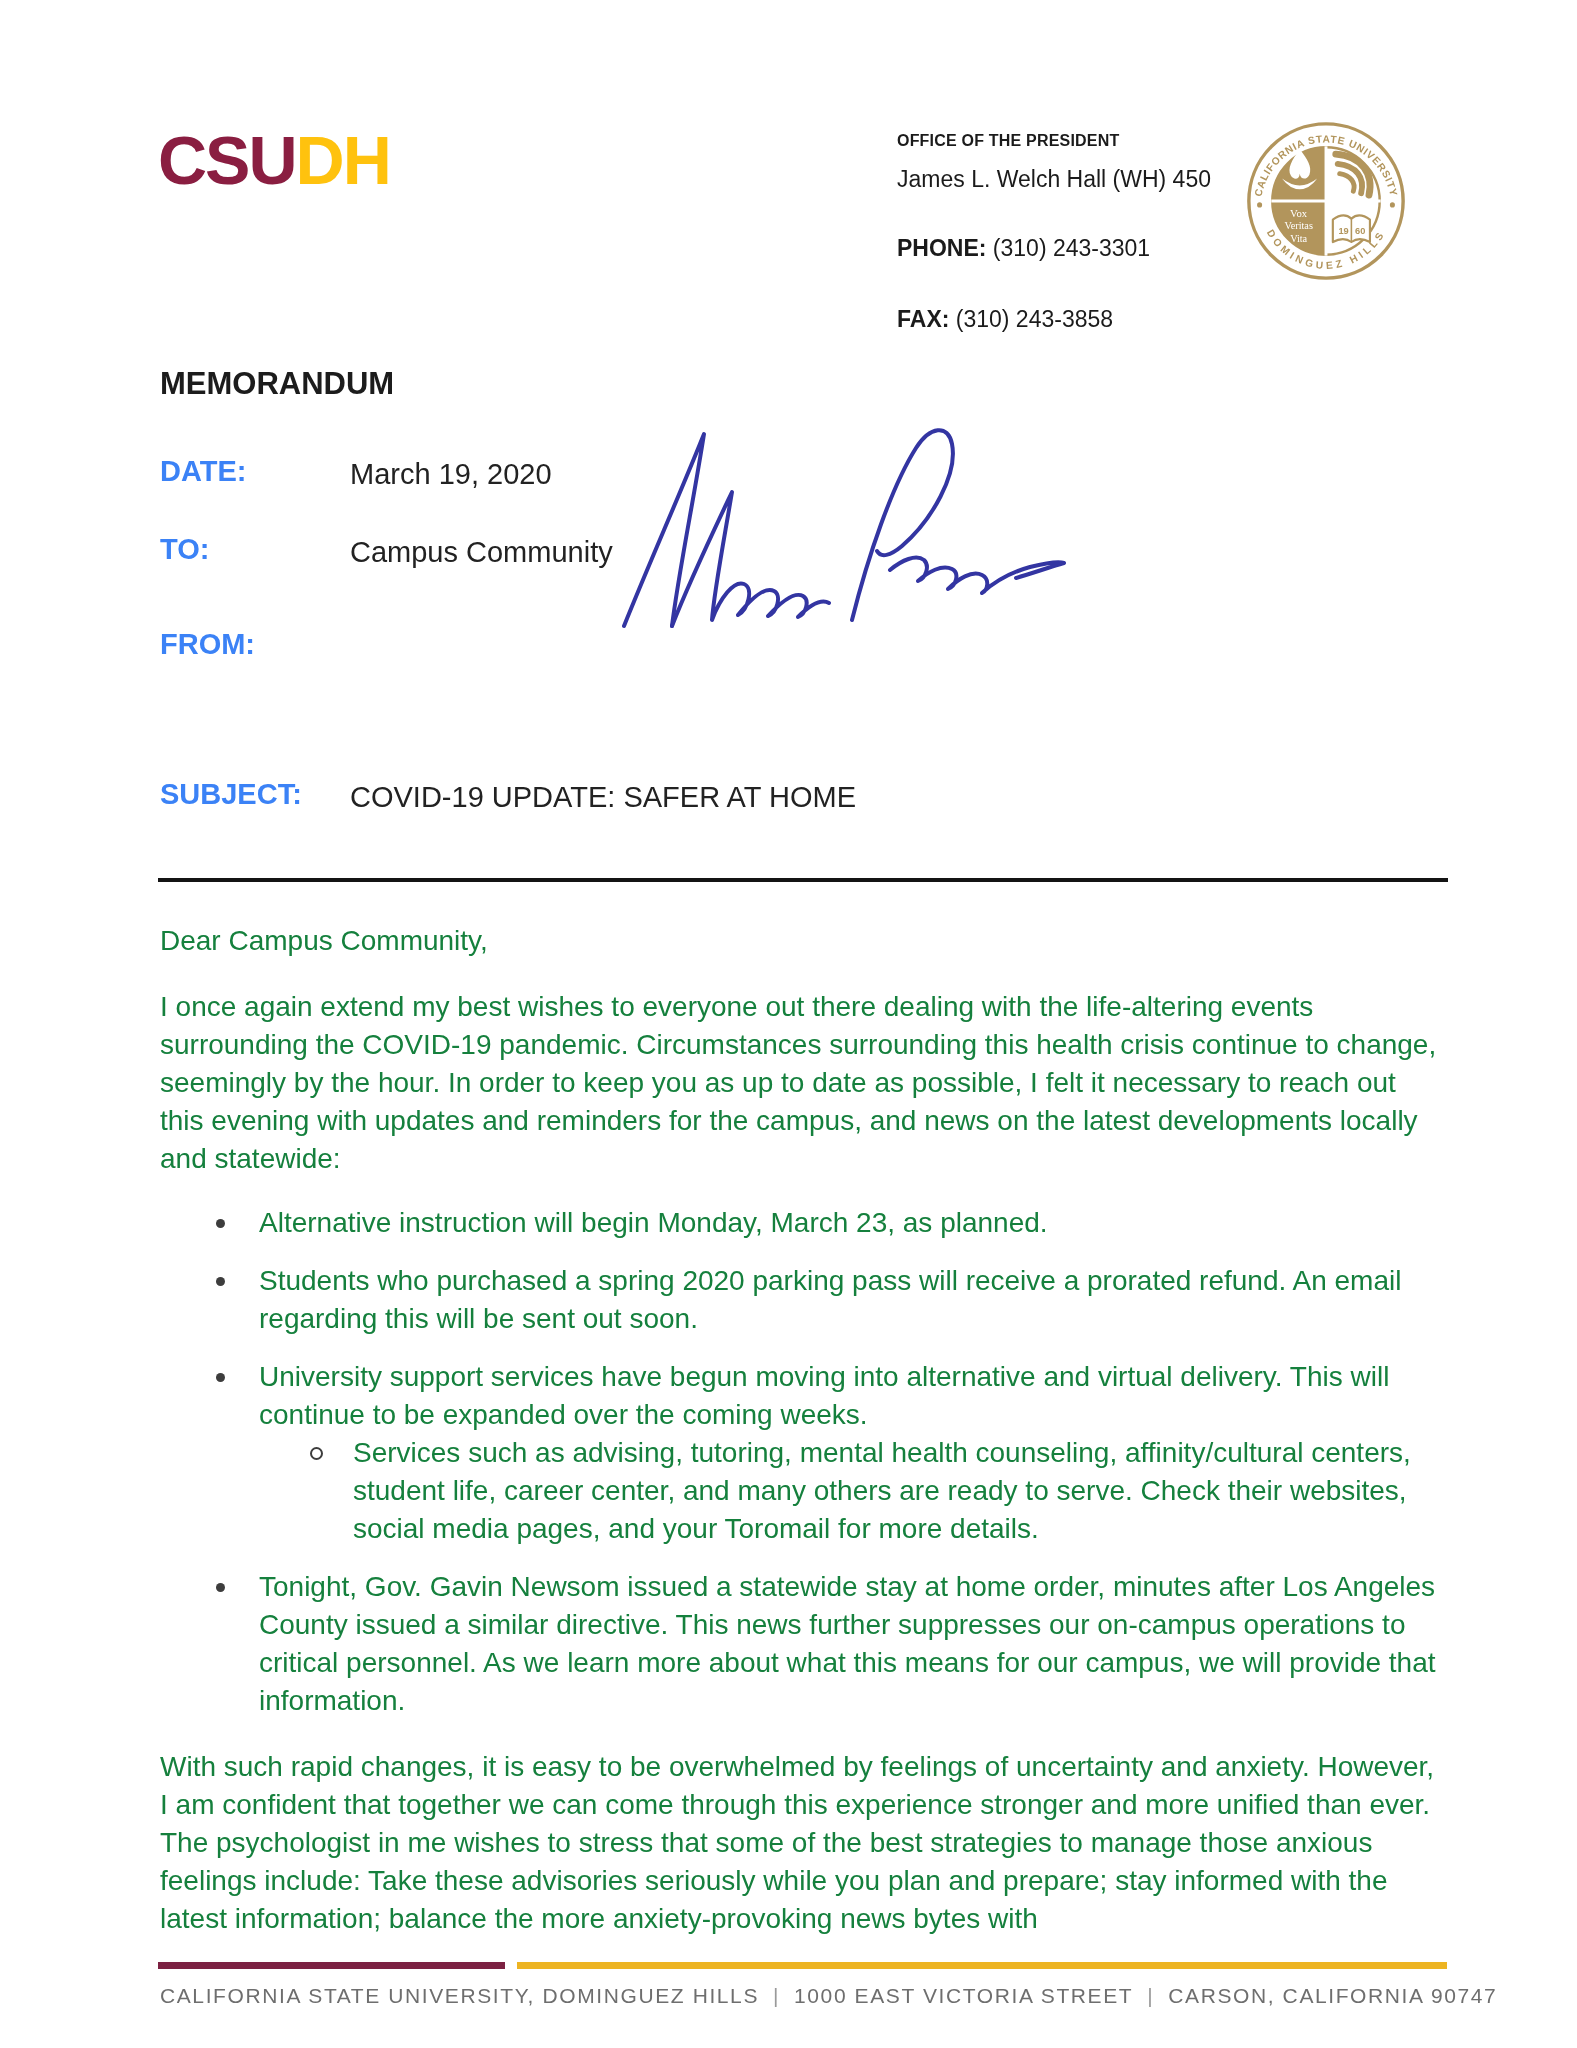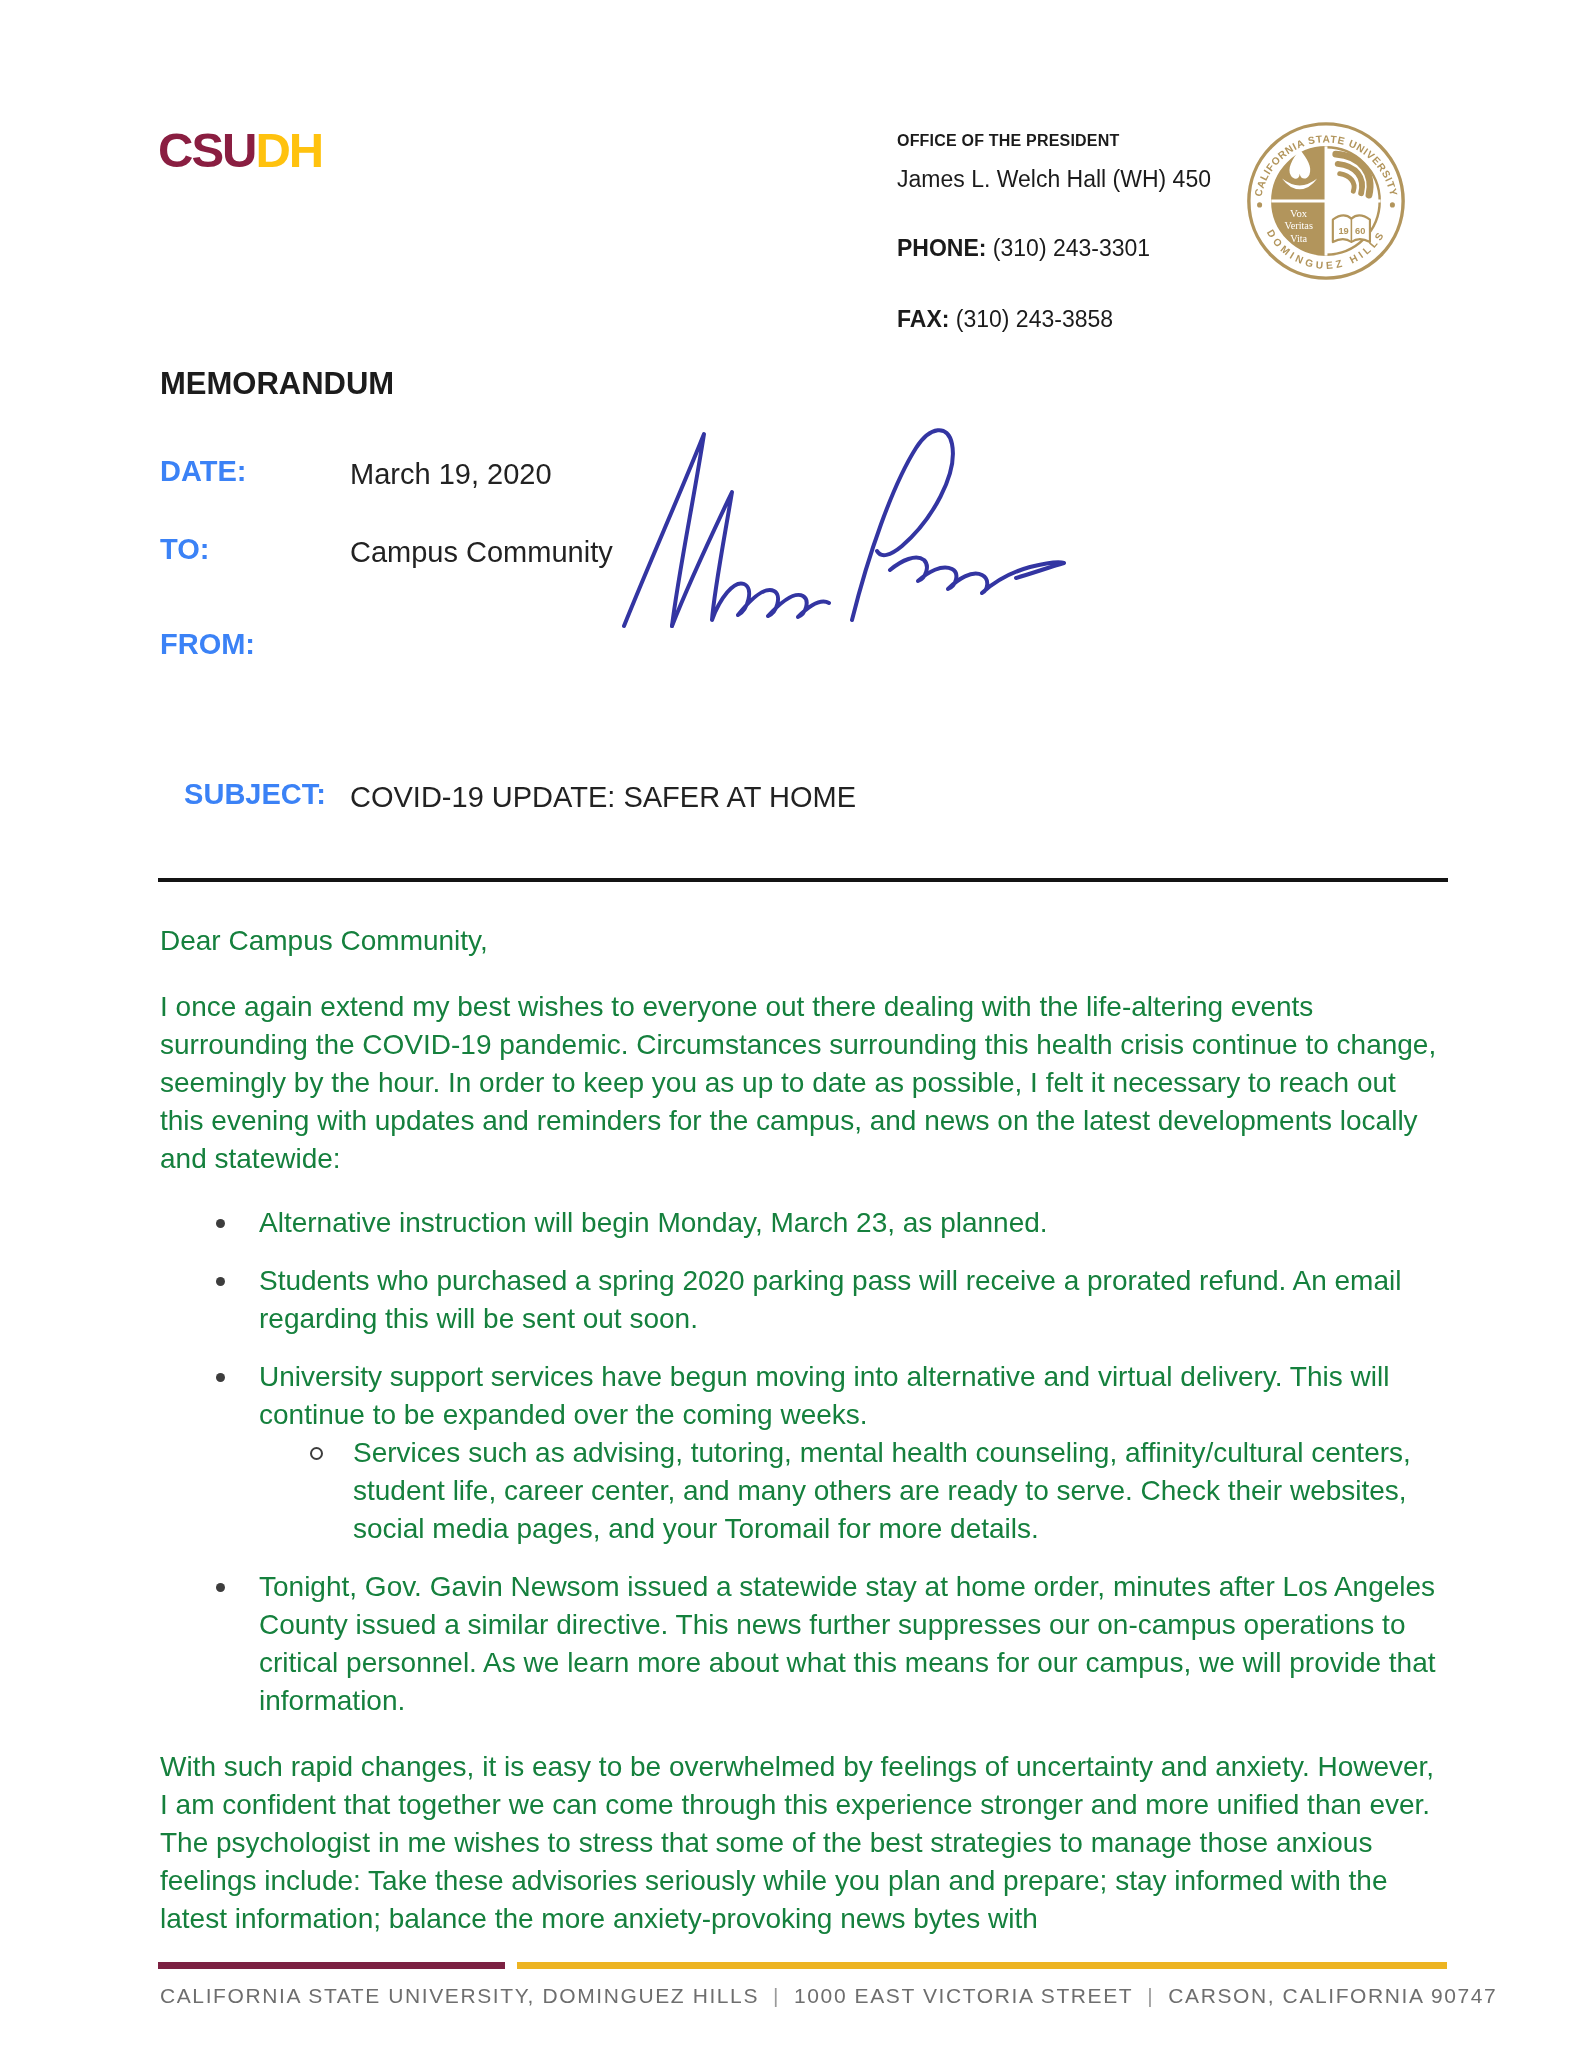--- a/index.html
+++ b/index.html
@@ -5,21 +5,21 @@
   * { margin:0; padding:0; box-sizing:border-box; }
   html,body { background:#ffffff; }
   .page {
     position:relative; width:1577px; height:2048px; background:#ffffff;
     font-family:"Liberation Sans", sans-serif; overflow:hidden; margin:0 auto;
   }
 
   
   .logo {
     position:absolute; left:158px; top:126px;
-    font-size:49px; font-weight:800; letter-spacing:-2px; line-height:1;
+    font-size:68px; font-weight:800; letter-spacing:-2px; line-height:1;
   }
   .logo .csu { color:#8A1E41; }
   .logo .dh  { color:#FFC20E; }
 
   .office { position:absolute; left:897px; top:132px; color:#1b1b1b; width:350px; }
   .office-title { font-size:16px; font-weight:700; margin-bottom:16px; letter-spacing:.2px; }
   .office-line  { font-size:23px; margin-bottom:20px; }
   .office-contact { font-size:23px; line-height:31px;margin-top:40px; }
   .office-contact b { font-weight:700; }
 
@@ -30,21 +30,21 @@
   .seal-year { font-family:"Liberation Sans", sans-serif; font-weight:700; fill:#B2955C; }
 
   
   .memo-title { position:absolute; left:160px; top:366px; font-size:31px; font-weight:700; color:#1c1c1c; }
 
   .meta { position:absolute; left:160px; top:450px; width:900px; font-size:29px; color:#222222; }
   .meta-row { position:absolute; left:0; display:flex; }
   .meta-label { width:190px; font-weight:700; color:#3b82f6; flex:0 0 190px; }
   .meta-value { line-height:38px; }
   .meta-value .second-line { display:block; margin-top:18px; }
-  .row-date { top:5px; } .row-to { top:83px; } .row-from { top:178px; } .row-subject { top:328px;text-align:center; }
+  .row-date { top:5px; } .row-to { top:83px; } .row-from { top:178px; } .row-subject { top:328px; }
 
   .signature { position:absolute; left:600px; top:368px; width:470px; height:290px; z-index:3; }
   .signature svg { display:block; width:100%; height:100%; }
 
   .divider { position:absolute; left:158px; top:878px; width:1290px; height:4px; background:#141414; }
 
   
   .letter { position:absolute; left:160px; top:922px; width:1287px; font-size:28px; line-height:38px; color:#15803d; }
   .salutation { margin-bottom:28px; }
   .para1 { margin-bottom:26px; }

